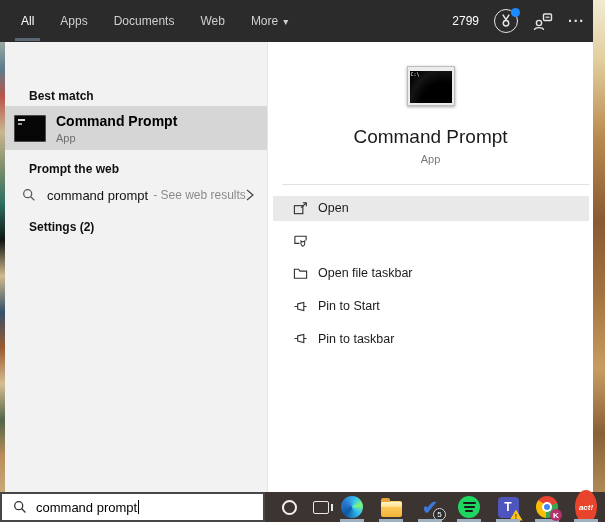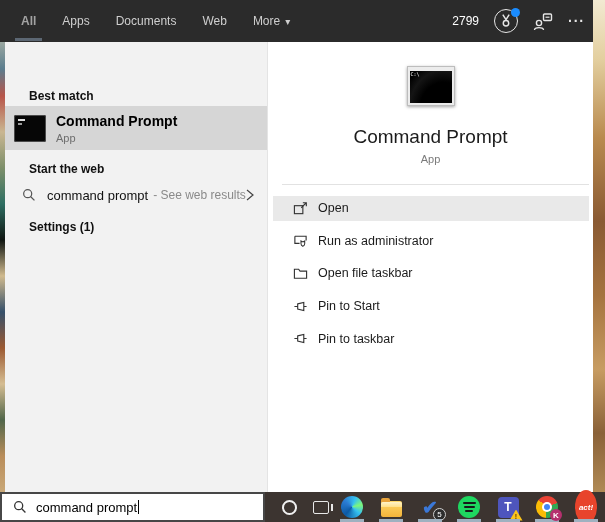--- a/index.html
+++ b/index.html
@@ -13,21 +13,21 @@
       #2e6e62 36%,#101612 44%,#d0ba8e 52%,#36506a 60%,#9c5a32 68%,#d5bd92 76%,#51664a 84%,#b98d5a 92%,#c9a878 100%); }
   .wall-right{ position:absolute; left:593px; top:0; width:12px; height:492px;
     background:linear-gradient(180deg,#f2ead2 0%,#e3cf9f 12%,#b98a4e 28%,#8a5a33 45%,#a5733f 60%,#c79c62 75%,#8a6138 88%,#b08a55 100%); }
 
   
   .topbar{ position:absolute; left:0; top:0; width:593px; height:42px; background:#2b2b2b;
            display:flex; align-items:center; }
   .tabs{ display:flex; height:100%; margin-left:8px; }
   .tab{ position:relative; height:100%; display:flex; align-items:center; padding:0 13px;
         color:#cfcfcf; font-size:12px; cursor:default; }
-  .tab.selected{ color:#a3a3a3; font-weight:bold; }
+  .tab.selected{ color:#ffffff; font-weight:normal; }
   .tab.selected::after{ content:""; position:absolute; left:7px; right:7px; bottom:1px; height:3px; background:#5c6773; }
   .tab .chev{ font-size:10px; margin-left:5px; color:#cfcfcf; }
   .topbar-right{ position:absolute; right:8px; top:0; height:42px; display:flex; align-items:center; gap:15px; }
   .points{ color:#fff; font-size:12px; }
   .rewards{ position:relative; width:24px; height:24px; border:1.5px solid #e6e6e6; border-radius:50%;
             display:flex; align-items:center; justify-content:center; }
   .rewards .dot{ position:absolute; top:-2px; right:-3px; width:9px; height:9px; border-radius:50%; background:#1a8cff; }
   .hicon{ display:flex; align-items:center; justify-content:center; }
   .ellipsis{ color:#e6e6e6; font-size:14px; letter-spacing:1px; font-weight:bold; }
 
@@ -177,37 +177,37 @@
     <div class="sec-title t-best">Best match</div>
 
     <div class="best-row">
       <div class="cmd-sm"></div>
       <div class="best-text">
         <div class="r-title">Command Prompt</div>
         <div class="r-sub">App</div>
       </div>
     </div>
 
-    <div class="sec-title t-web">Start the web</div>
+    <div class="sec-title t-web">Prompt the web</div>
 
     <div class="web-row">
       <svg width="14" height="14" viewBox="0 0 16 16">
         <circle cx="6.5" cy="6.5" r="4.6" stroke="#555" fill="none" stroke-width="1.4"></circle>
         <line x1="10" y1="10" x2="14.2" y2="14.2" stroke="#555" stroke-width="1.4"></line>
       </svg>
       <span class="web-q">command prompt</span>
       <span class="web-suffix">- See web results</span>
       <span class="web-chev">
         <svg width="14" height="16" viewBox="0 0 14 16">
           <polyline points="4,3 10,8 4,13" stroke="#444" fill="none" stroke-width="1.2"></polyline>
         </svg>
       </span>
     </div>
 
-    <div class="sec-title t-settings">Settings (1)</div>
+    <div class="sec-title t-settings">Settings (2)</div>
   </div>
 
   <div class="right-panel">
     <div class="cmd-lg">
       <div class="inner">
           <span class="ticktext">C:\</span>
         </div>
     </div>
     <div class="pv-title">Command Prompt</div>
     <div class="pv-sub">App</div>
@@ -223,21 +223,20 @@
         </span>
         <span class="alabel">Open</span>
       </div>
       <div class="action">
         <span class="aicon">
           <svg width="15" height="15" viewBox="0 0 16 16">
             <path d="M2 3.5 H14 V8 M2 3.5 V11 H7" stroke="#333" fill="none" stroke-width="1.2"></path>
             <path d="M8.5 8.5 c1.3 1 2.7 1 4 0 v2.6 c0 1.9-1.4 2.8-2 3.1 c-.6-.3-2-1.2-2-3.1 z" stroke="#333" fill="#fff" stroke-width="1.1"></path>
           </svg>
         </span>
-        <span class="alabel">Run as administrator</span>
       </div>
       <div class="action">
         <span class="aicon">
           <svg width="15" height="15" viewBox="0 0 16 16">
             <path d="M1.5 3.5 h4.5 l1.5 2 h7 V13 h-13 Z" stroke="#333" fill="none" stroke-width="1.2"></path>
           </svg>
         </span>
         <span class="alabel">Open file taskbar</span>
       </div>
       <div class="action">

